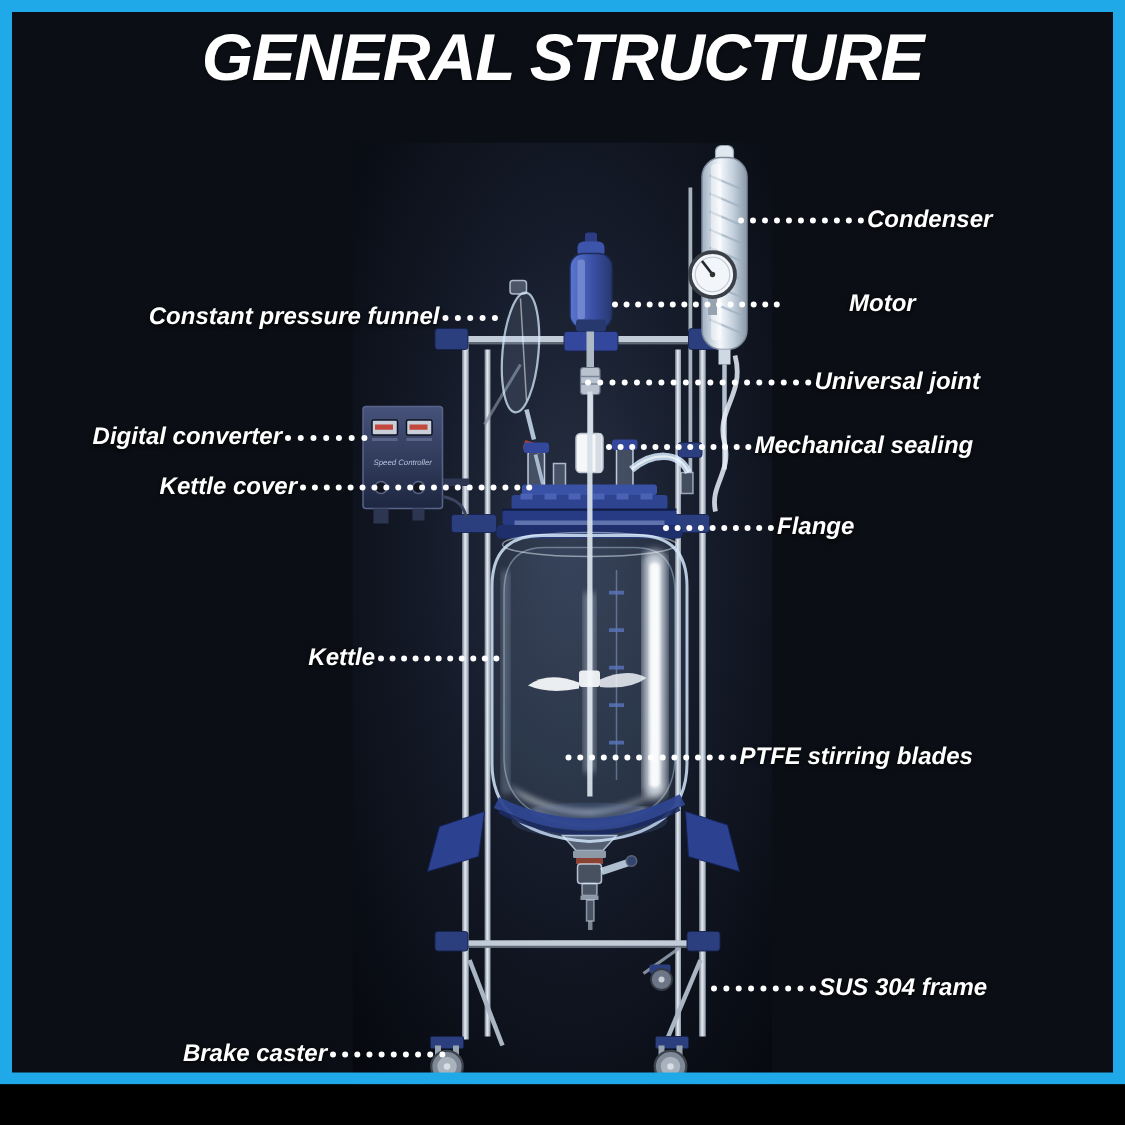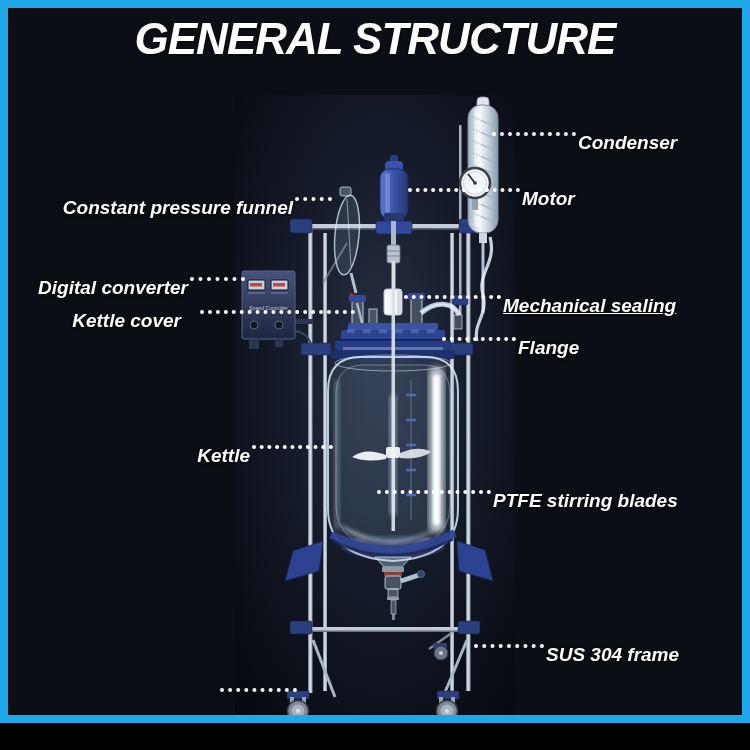--- a/index.html
+++ b/index.html
@@ -8,22 +8,22 @@
     overflow:hidden;font-family:"Liberation Sans",sans-serif;
   }
   .border-overlay{position:absolute;inset:0;border:8px solid #1fa9e8;pointer-events:none;z-index:50;}
   .title{
     position:absolute;top:14px;left:0;right:0;text-align:center;
     color:#fff;font-style:italic;font-weight:700;font-size:44px;letter-spacing:-1px;z-index:5;
     text-shadow:0 1px 2px rgba(0,0,0,.6);
   }
   .photo{position:absolute;left:235px;top:95px;width:280px;height:632px;z-index:1;}
   .lbl{
-    position:absolute;display:flex;height:30px;z-index:10;
-    color:#fff;font-style:italic;font-weight:700;font-size:19px;white-space:nowrap;
+    position:absolute;display:flex;align-items:center;height:30px;z-index:10;
+    color:#fff;font-style:italic;font-weight:700;font-size:16px;white-space:nowrap;
     text-shadow:0 1px 3px rgba(0,0,0,.9);
   }
   .lbl.left{justify-content:flex-end;}
   .dots{height:0;border-top:4px dotted #fff;flex:0 0 auto;}
   .lbl.left .dots{margin-left:2px;}
   .lbl.right .dots{margin-right:2px;}
 </style>
 </head>
 <body>
 
@@ -244,41 +244,46 @@
   </svg>
 
   <div class="lbl left" style="top:197px;left:10px;width:322px;">
     <span>Constant pressure funnel</span>
     <span class="dots" style="width:37px;"></span>
   </div>
   <div class="lbl left" style="top:277px;left:10px;width:235px;font-style:italic;">
     <span>Digital converter</span>
     <span class="dots" style="width:55px;"></span>
   </div>
-  <div class="lbl left" style="top:310px;left:10px;width:345px;gap:17px;">
+  <div class="lbl left" style="top:310px;left:10px;width:345px;">
     <span>Kettle cover</span>
     <span class="dots" style="width:155px;"></span>
   </div>
-  <div class="lbl left" style="top:445px;left:10px;width:323px;">
+  <div class="lbl left" style="top:424px;left:10px;width:323px;">
     <span>Kettle</span>
     <span class="dots" style="width:81px;"></span>
   </div>
   <div class="lbl left" style="top:688px;left:10px;width:287px;">
+    <span>Brake caster</span>
     <span class="dots" style="width:77px;"></span>
   </div>
 
   <div class="lbl right" style="top:132px;left:492px;">
     <span class="dots" style="width:84px;"></span>
     <span>Condenser</span>
   </div>
-  <div class="lbl right" style="top:188px;left:408px;">
+  <div class="lbl right" style="top:188px;left:408px;gap:44px;">
     <span class="dots" style="width:112px;"></span>
     <span>Motor</span>
   </div>
-  <div class="lbl right" style="top:295px;left:404px;text-decoration:underline;">
+  <div class="lbl right" style="top:240px;left:390px;">
+    <span class="dots" style="width:151px;"></span>
+    <span>Universal joint</span>
+  </div>
+  <div class="lbl right" style="top:283px;left:404px;">
     <span class="dots" style="width:97px;"></span>
     <span>Mechanical sealing</span>
   </div>
   <div class="lbl right" style="top:490px;left:377px;">
     <span class="dots" style="width:114px;"></span>
     <span>PTFE stirring blades</span>
   </div>
   <div class="lbl right" style="top:337px;left:442px;">
     <span class="dots" style="width:74px;"></span>
     <span>Flange</span>

